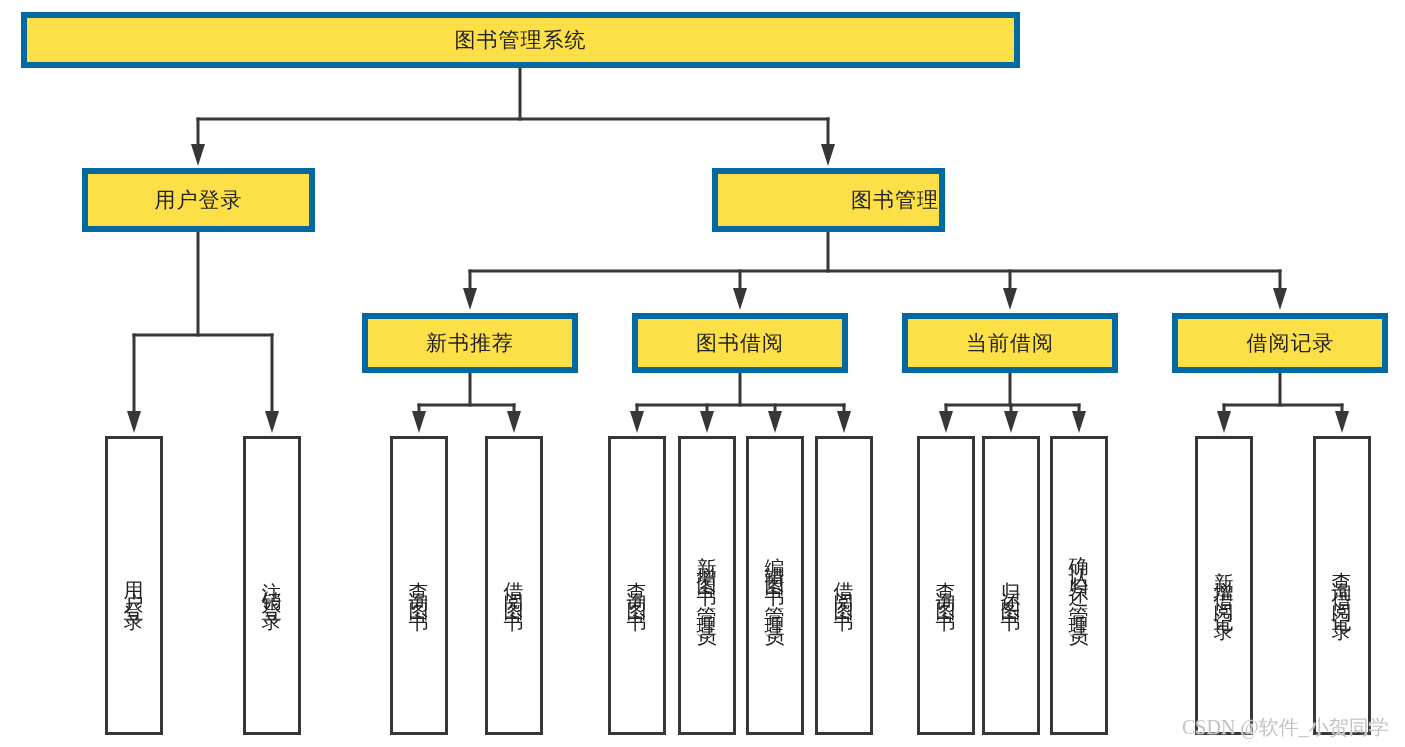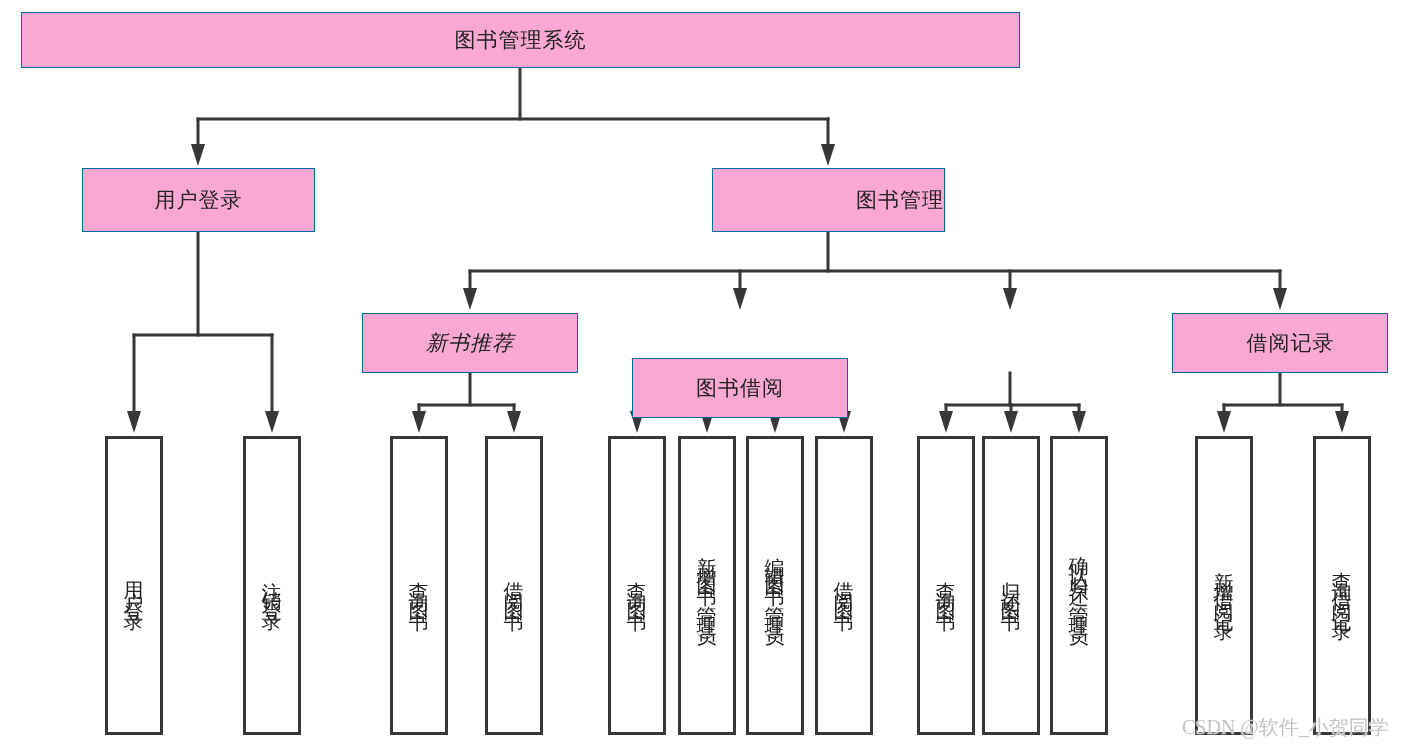--- a/index.html
+++ b/index.html
@@ -16,22 +16,22 @@
     overflow: hidden;
   }
   .connectors {
     position: absolute;
     left: 0;
     top: 0;
   }
   .hbox {
     position: absolute;
     box-sizing: border-box;
-    border: 1px solid #0369a1;
-    background: #f9a8d4;
+    border: 6px solid #0369a1;
+    background: #fde047;
     display: flex;
     align-items: center;
     justify-content: center;
     font-size: 21px;
     color: #222222;
     letter-spacing: 1px;
   }
   .vbox {
     position: absolute;
     box-sizing: border-box;
@@ -141,25 +141,28 @@
     <span>图书管理系统</span>
   </div>
 
   <div class="hbox" style="left:82px;top:168px;width:233px;height:64px;">
     <span>用户登录</span>
   </div>
   <div class="hbox" style="left:712px;top:168px;width:233px;height:64px;justify-content:flex-end;">
     <span>图书管理</span>
   </div>
 
-  <div class="hbox" style="left:362px;top:313px;width:216px;height:60px;font-style:italic;">
+  <div class="hbox" style="left:362px;top:313px;width:216px;height:60px;">
     <span>新书推荐</span>
   </div>
-  <div class="hbox" style="left:632px;top:313px;width:216px;height:60px;margin-top:45px;">
+  <div class="hbox" style="left:632px;top:313px;width:216px;height:60px;">
     <span>图书借阅</span>
+  </div>
+  <div class="hbox" style="left:902px;top:313px;width:216px;height:60px;">
+    <span>当前借阅</span>
   </div>
   <div class="hbox" style="left:1172px;top:313px;width:216px;height:60px;padding-left:21px;">
     <span>借阅记录</span>
   </div>
 
   <div class="vbox" style="left:105px;">
     <span class="vtext">用户登录</span>
   </div>
   <div class="vbox" style="left:243px;">
     <span class="vtext">注销登录</span>

